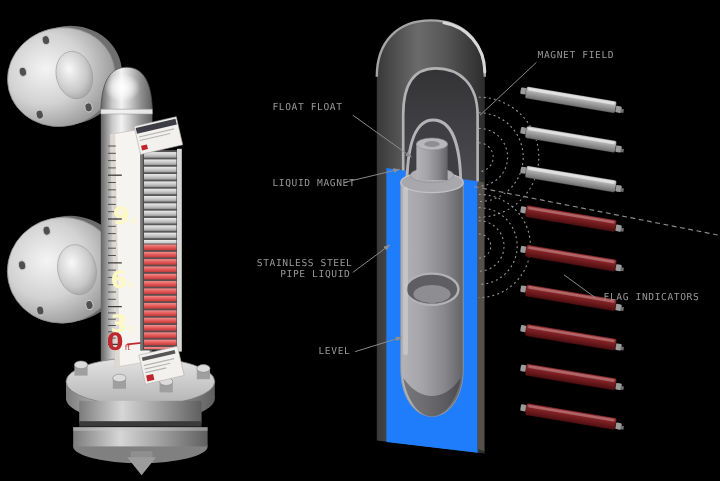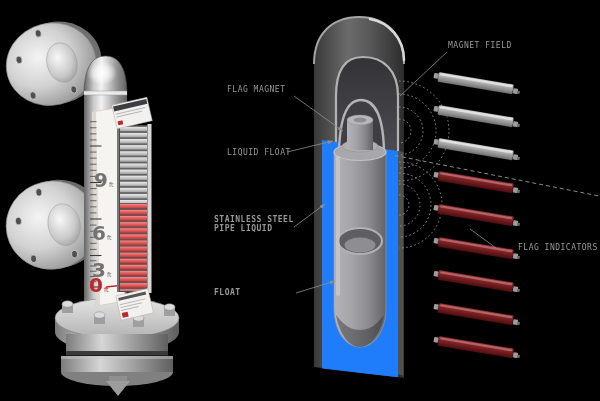--- a/index.html
+++ b/index.html
@@ -1,23 +1,23 @@
 <!DOCTYPE html>
 <html><head>
 <meta charset="utf-8">
 <style>
   html,body{margin:0;padding:0;background:#000;}
   .stage{position:relative;width:600px;height:398px;background:#000;overflow:hidden;
          font-family:"DejaVu Sans",sans-serif;}
   svg{position:absolute;left:0;top:0;}
   .lbl{position:absolute;font-family:"DejaVu Sans Mono",monospace;font-size:8px;
        color:#979797;letter-spacing:.5px;white-space:nowrap;line-height:9px;}
-  .lbl-right{text-align:left;font-weight:bold;}
+  .lbl-right{text-align:right;}
   .num{position:absolute;font-family:"DejaVu Sans",sans-serif;font-size:20px;
-       font-weight:600;color:#737373;line-height:1;}
+       font-weight:600;color:#fef9c3;line-height:1;}
   .num .u{font-size:6.5px;font-weight:400;margin-left:1px;}
   .num-zero{color:#c0272d;}
   .num-zero .u{color:#c0272d;}
 </style>
 </head>
 <body>
 
 <div class="stage">
 
 <svg id="gfx" width="600" height="401" viewBox="0 0 600 401">
@@ -336,27 +336,27 @@
     <line x1="447" y1="52" x2="400" y2="96"></line>
     <line x1="294" y1="96" x2="343" y2="131" marker-end="url(#arr)"></line>
     <line x1="287" y1="152" x2="333" y2="141" marker-end="url(#arr)"></line>
     <line x1="294" y1="227" x2="325" y2="204" marker-end="url(#arr)"></line>
     <line x1="296" y1="293" x2="335" y2="281" marker-end="url(#arr)"></line>
     <line x1="496" y1="248" x2="470" y2="229"></line>
   </g>
 </svg>
 
 <div class="lbl" style="left:448px;top:41px">MAGNET FIELD</div>
-<div class="lbl" style="left:227px;top:85px">FLAG MAGNET</div>
-<div class="lbl" style="left:227px;top:148px">LIQUID FLOAT</div>
+<div class="lbl" style="left:227px;top:85px">FLOAT FLOAT</div>
+<div class="lbl" style="left:227px;top:148px">LIQUID MAGNET</div>
 <div class="lbl lbl-right" style="left:214px;top:215px;width:78px">
   <div>STAINLESS STEEL</div>
   <div>PIPE LIQUID</div>
 </div>
-<div class="lbl lbl-right" style="left:214px;top:288px;width:78px">FLOAT</div>
-<div class="lbl" style="left:518px;top:243px">FLAG INDICATORS</div>
+<div class="lbl lbl-right" style="left:214px;top:288px;width:78px">LEVEL</div>
+<div class="lbl" style="left:503px;top:243px">FLAG INDICATORS</div>
 
 <div class="num" style="left:94px;top:170px"><span>9</span><span class="u">ft</span></div>
 <div class="num" style="left:92px;top:223px"><span>6</span><span class="u">ft</span></div>
 <div class="num" style="left:92px;top:260px"><span>3</span><span class="u">ft</span></div>
 <div class="num num-zero" style="left:89px;top:275px"><span>0</span><span class="u">ft</span></div>
 
 </div>
 
 </body></html>

